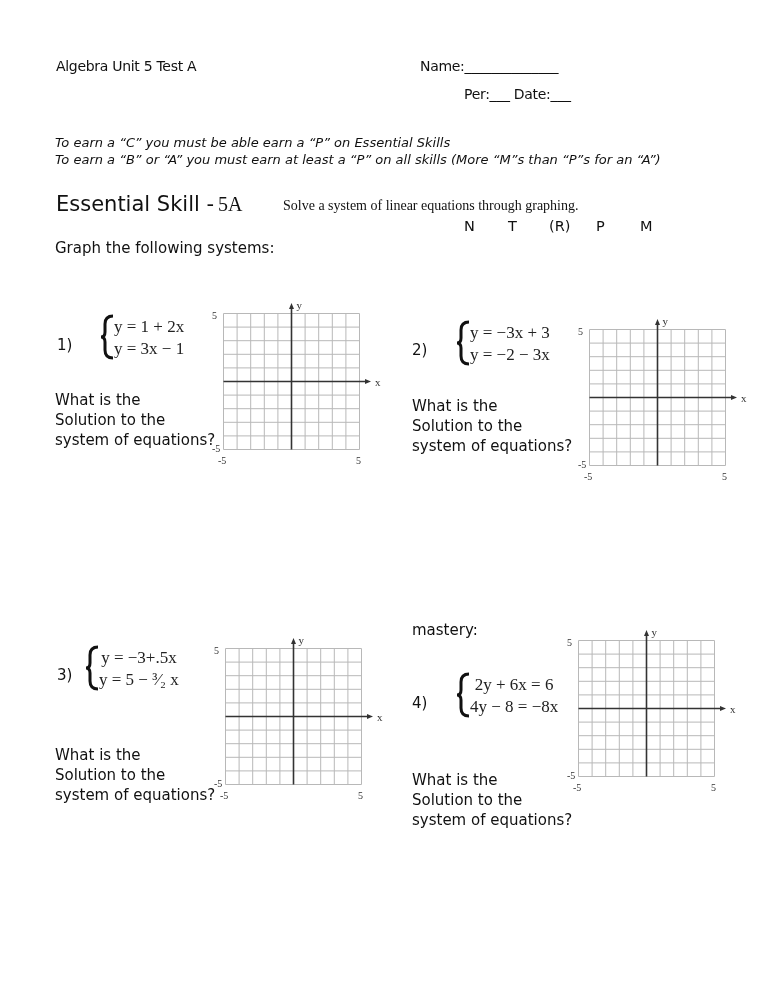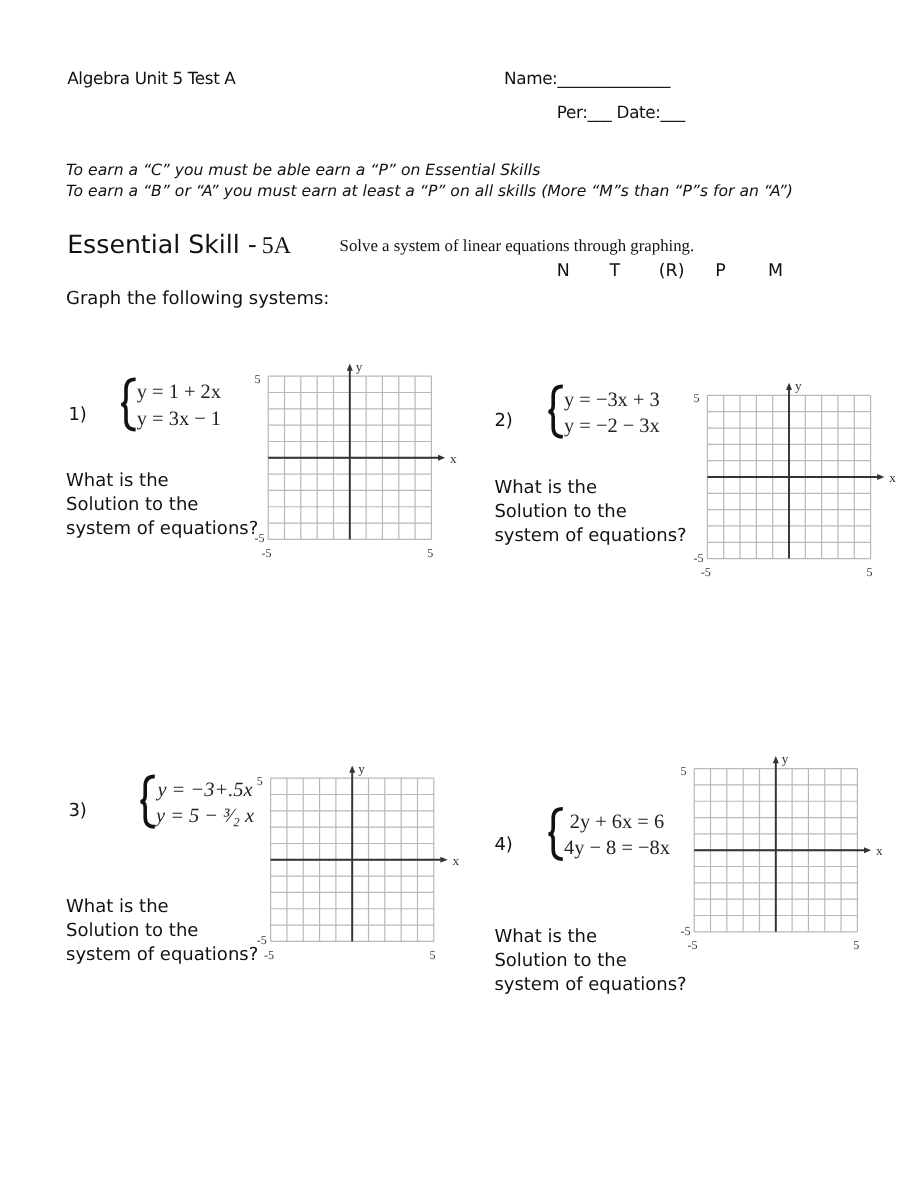--- a/index.html
+++ b/index.html
@@ -144,21 +144,21 @@
       <text x="152" y="72.5" class="axislbl">x</text>
       <text x="73.5" y="-4" class="axislbl">y</text>
       <text x="-11" y="6" class="tick">5</text>
       <text x="-11" y="139" class="tick">-5</text>
       <text x="-5" y="151" class="tick">-5</text>
       <text x="133" y="151" class="tick">5</text>
     </svg>
 </div>
 
 <div class="abs sans num" style="left:57px; top:666px;">3)</div>
-<div class="abs eq" style="left:130px; top:647px;font-style:italic;">
+<div class="abs eq" style="left:99px; top:647px;">
   <svg class="brace" viewBox="0 0 18 46">
       <path d="M13 2 Q5 2 5 10 L5 18 Q5 23 1 23 Q5 23 5 28 L5 36 Q5 44 13 44" fill="none" stroke="#111" stroke-width="3"></path>
     </svg>
   <span class="line">y = −3+.5x</span>
   <span class="line">y = 5 − ³⁄₂ x</span>
 </div>
 <div class="abs sans body" style="left:55px; top:745px;">
   <div>What is the</div>
   <div>Solution to the</div>
   <div>system of equations?</div>
@@ -194,20 +194,21 @@
       <text x="152" y="72.5" class="axislbl">x</text>
       <text x="73.5" y="-4" class="axislbl">y</text>
       <text x="-11" y="6" class="tick">5</text>
       <text x="-11" y="139" class="tick">-5</text>
       <text x="-5" y="151" class="tick">-5</text>
       <text x="133" y="151" class="tick">5</text>
     </svg>
 </div>
 
 <div class="abs sans body" style="left:412px; top:620px;">
+  <div>mastery:</div>
 </div>
 <div class="abs sans num" style="left:412px; top:694px;">4)</div>
 <div class="abs eq" style="left:470px; top:674px;">
   <svg class="brace" viewBox="0 0 18 46">
       <path d="M13 2 Q5 2 5 10 L5 18 Q5 23 1 23 Q5 23 5 28 L5 36 Q5 44 13 44" fill="none" stroke="#111" stroke-width="3"></path>
     </svg>
   <span class="line">2y + 6x = 6</span>
   <span class="line">4y − 8 = −8x</span>
 </div>
 <div class="abs sans body" style="left:412px; top:770px;">

